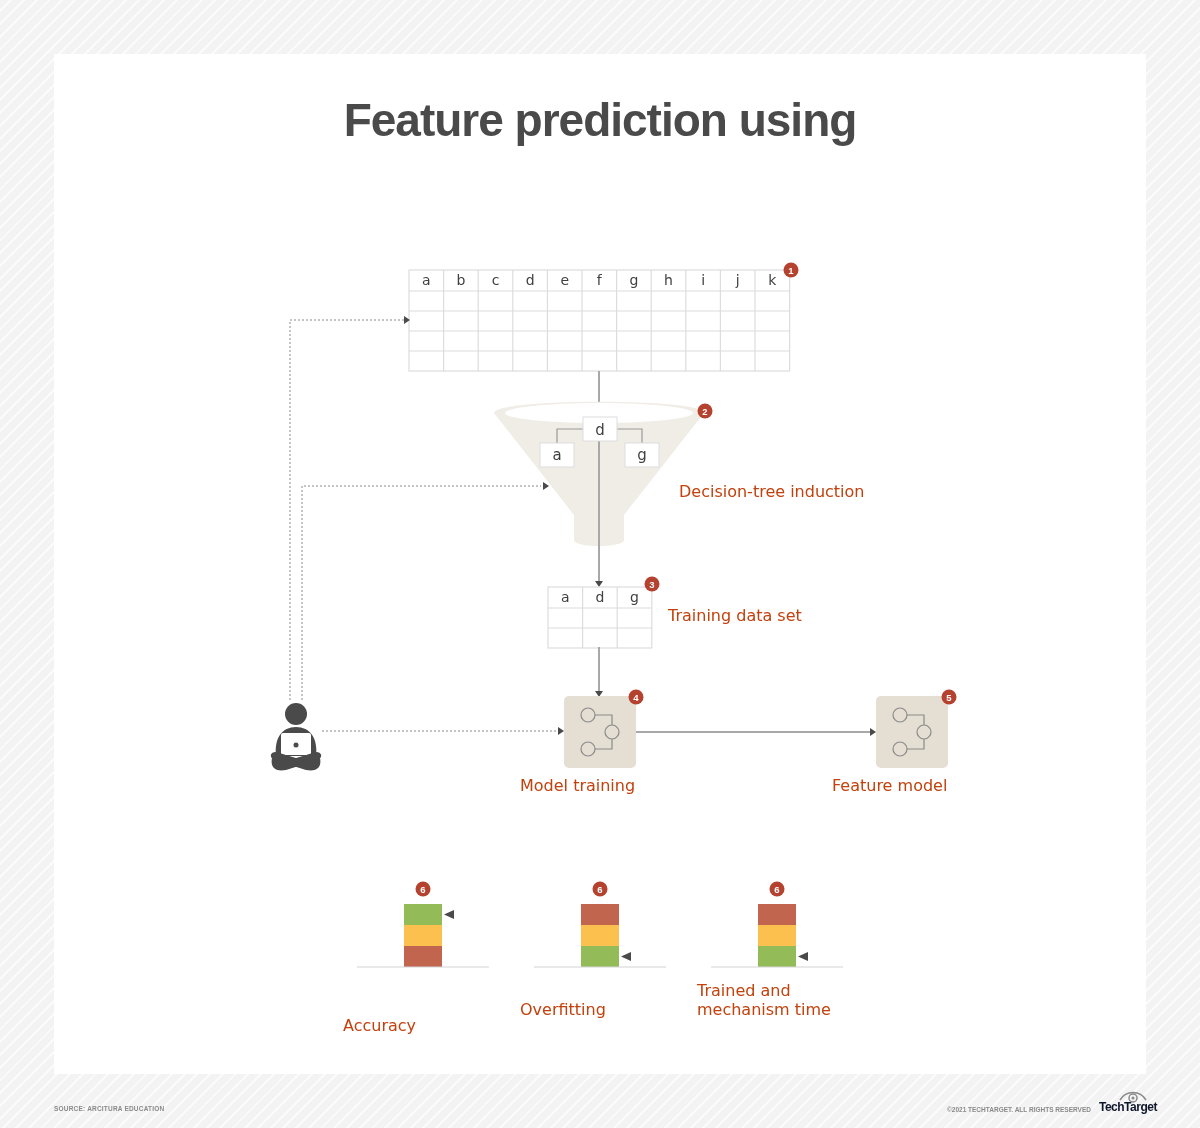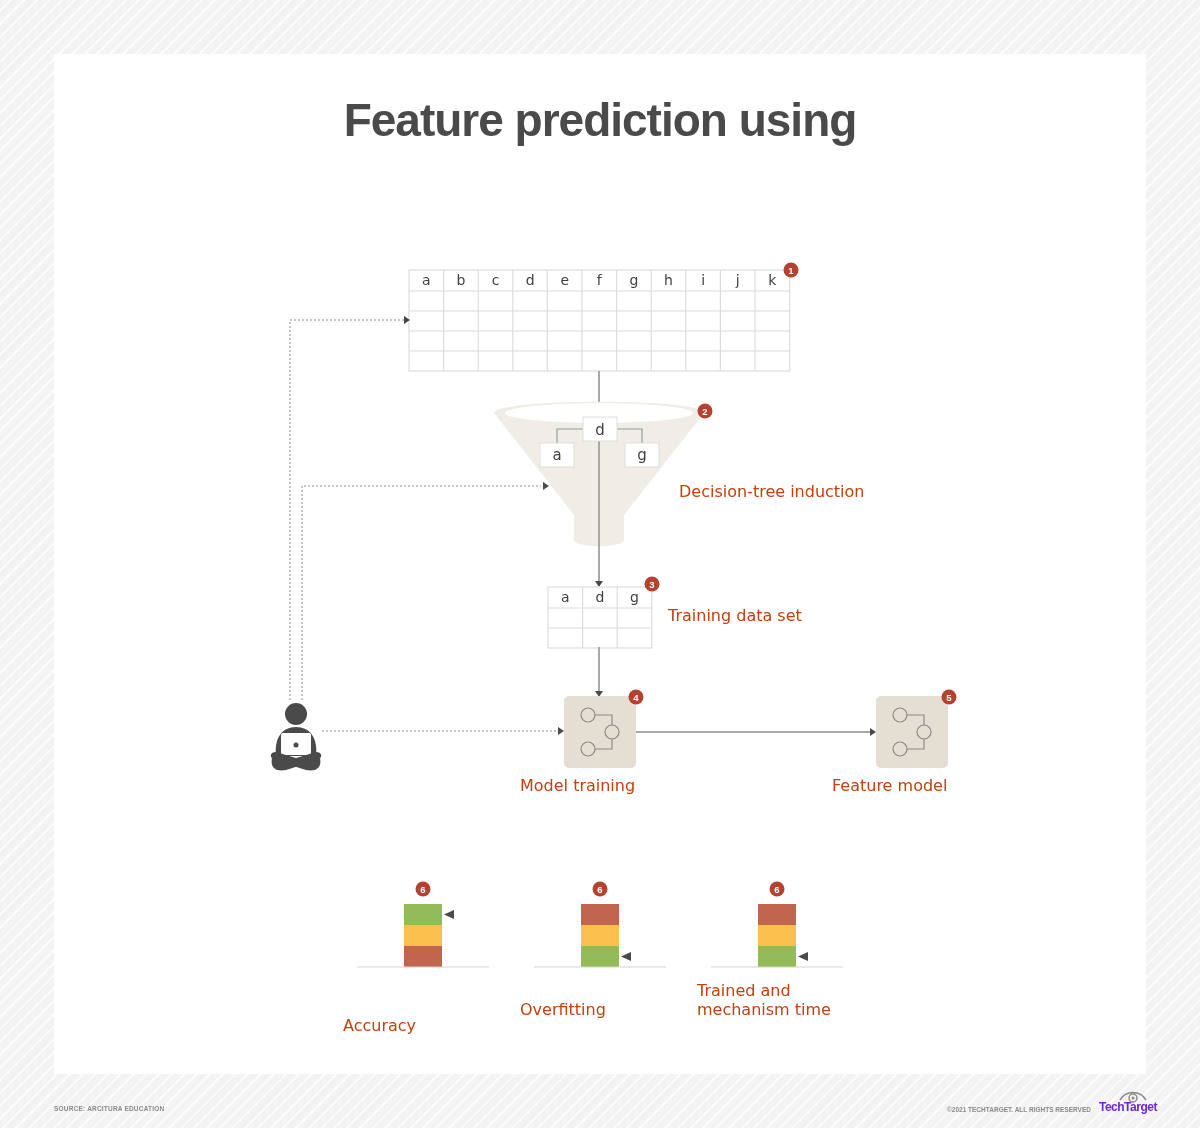--- a/index.html
+++ b/index.html
@@ -14,21 +14,21 @@
     position:absolute; left:0; top:95px; width:1200px; text-align:center;
     font-family:"Liberation Sans", sans-serif; font-weight:bold; font-size:46px; line-height:50px;
     color:#4a4a4a; letter-spacing:-1px;
   }
   .title span { display:block; }
   svg.diagram { position:absolute; left:0; top:0; }
   .lbl { position:absolute; font-size:16px; color:#c2410c; font-family:"DejaVu Sans", sans-serif; }
   .center { text-align:left; }
   .footer-left { position:absolute; left:54px; top:1105px; font-size:6.5px; font-weight:bold; color:#8a8a8a; letter-spacing:0.2px; font-family:"Liberation Sans", sans-serif; }
   .footer-right { position:absolute; left:947px; top:1106px; font-size:6.5px; font-weight:bold; color:#8a8a8a; font-family:"Liberation Sans", sans-serif; }
-  .logo { position:absolute; left:1099px; top:1100px; font-size:12px; font-weight:bold; color:#6d28d9; letter-spacing:-0.5px; font-family:"Liberation Sans", sans-serif; }
+  .logo { position:absolute; left:1099px; top:1100px; font-size:12px; font-weight:bold; color:#0f172a; letter-spacing:-0.5px; font-family:"Liberation Sans", sans-serif; }
   .badge text { font-family:"Liberation Sans", sans-serif; }
 </style>
 </head>
 <body>
 
 <div class="card"></div>
 
 <div class="title">
   <span>Feature prediction using</span>
 </div>

